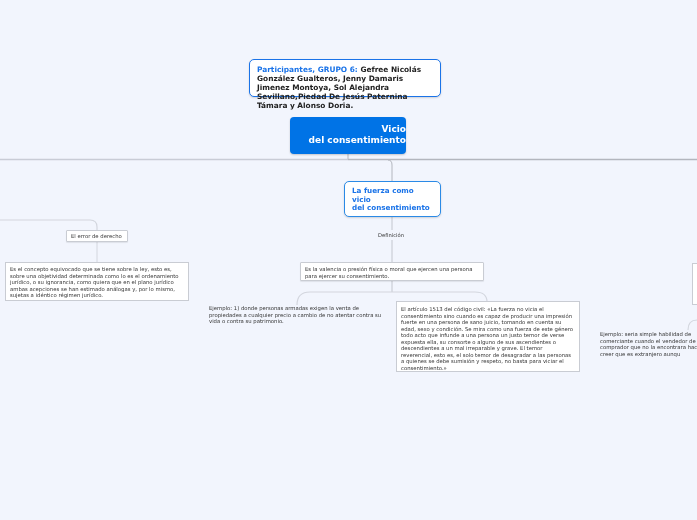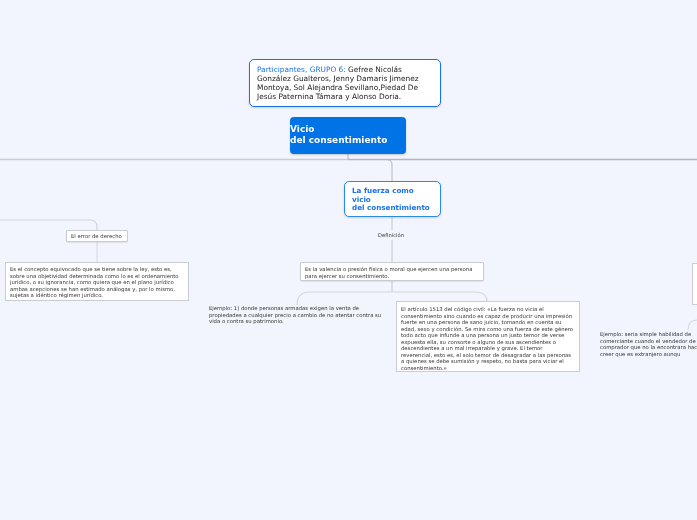--- a/index.html
+++ b/index.html
@@ -23,41 +23,41 @@
       left: 0; top: 0;
       width: 697px; height: 520px;
       pointer-events: none;
     }
     .node {
       position: absolute;
       box-sizing: border-box;
     }
     .participants {
       left: 249px; top: 59px;
-      width: 192px; height: 48px;
+      width: 192px; height: 38px;
       background: #ffffff;
       border: 1.5px solid #1a73e8;
       border-radius: 5px;
       padding: 5px 7px;
       font-size: 7.4px;
-      font-weight: normal;
+      font-weight: bold;
       line-height: 9px;
       color: #222;
       box-shadow: 0 1px 2px rgba(0,0,0,0.15);
     }
     .participants .hl { color: #1a73e8; }
     .root {
       left: 290px; top: 117px;
       width: 116px; height: 37px;
       background: #0073e6;
       border-radius: 4px;
       color: #fff;
       font-size: 9px;
       font-weight: bold;
-      text-align: left;
+      text-align: right;
       line-height: 11px;
       padding-top: 7px;
       box-shadow: 0 1px 2px rgba(0,0,0,0.2);
     }
     .main-topic {
       left: 344px; top: 181px;
       width: 97px; height: 36px;
       background: #fff;
       border: 1.5px solid #2b8ae6;
       border-radius: 5px;

